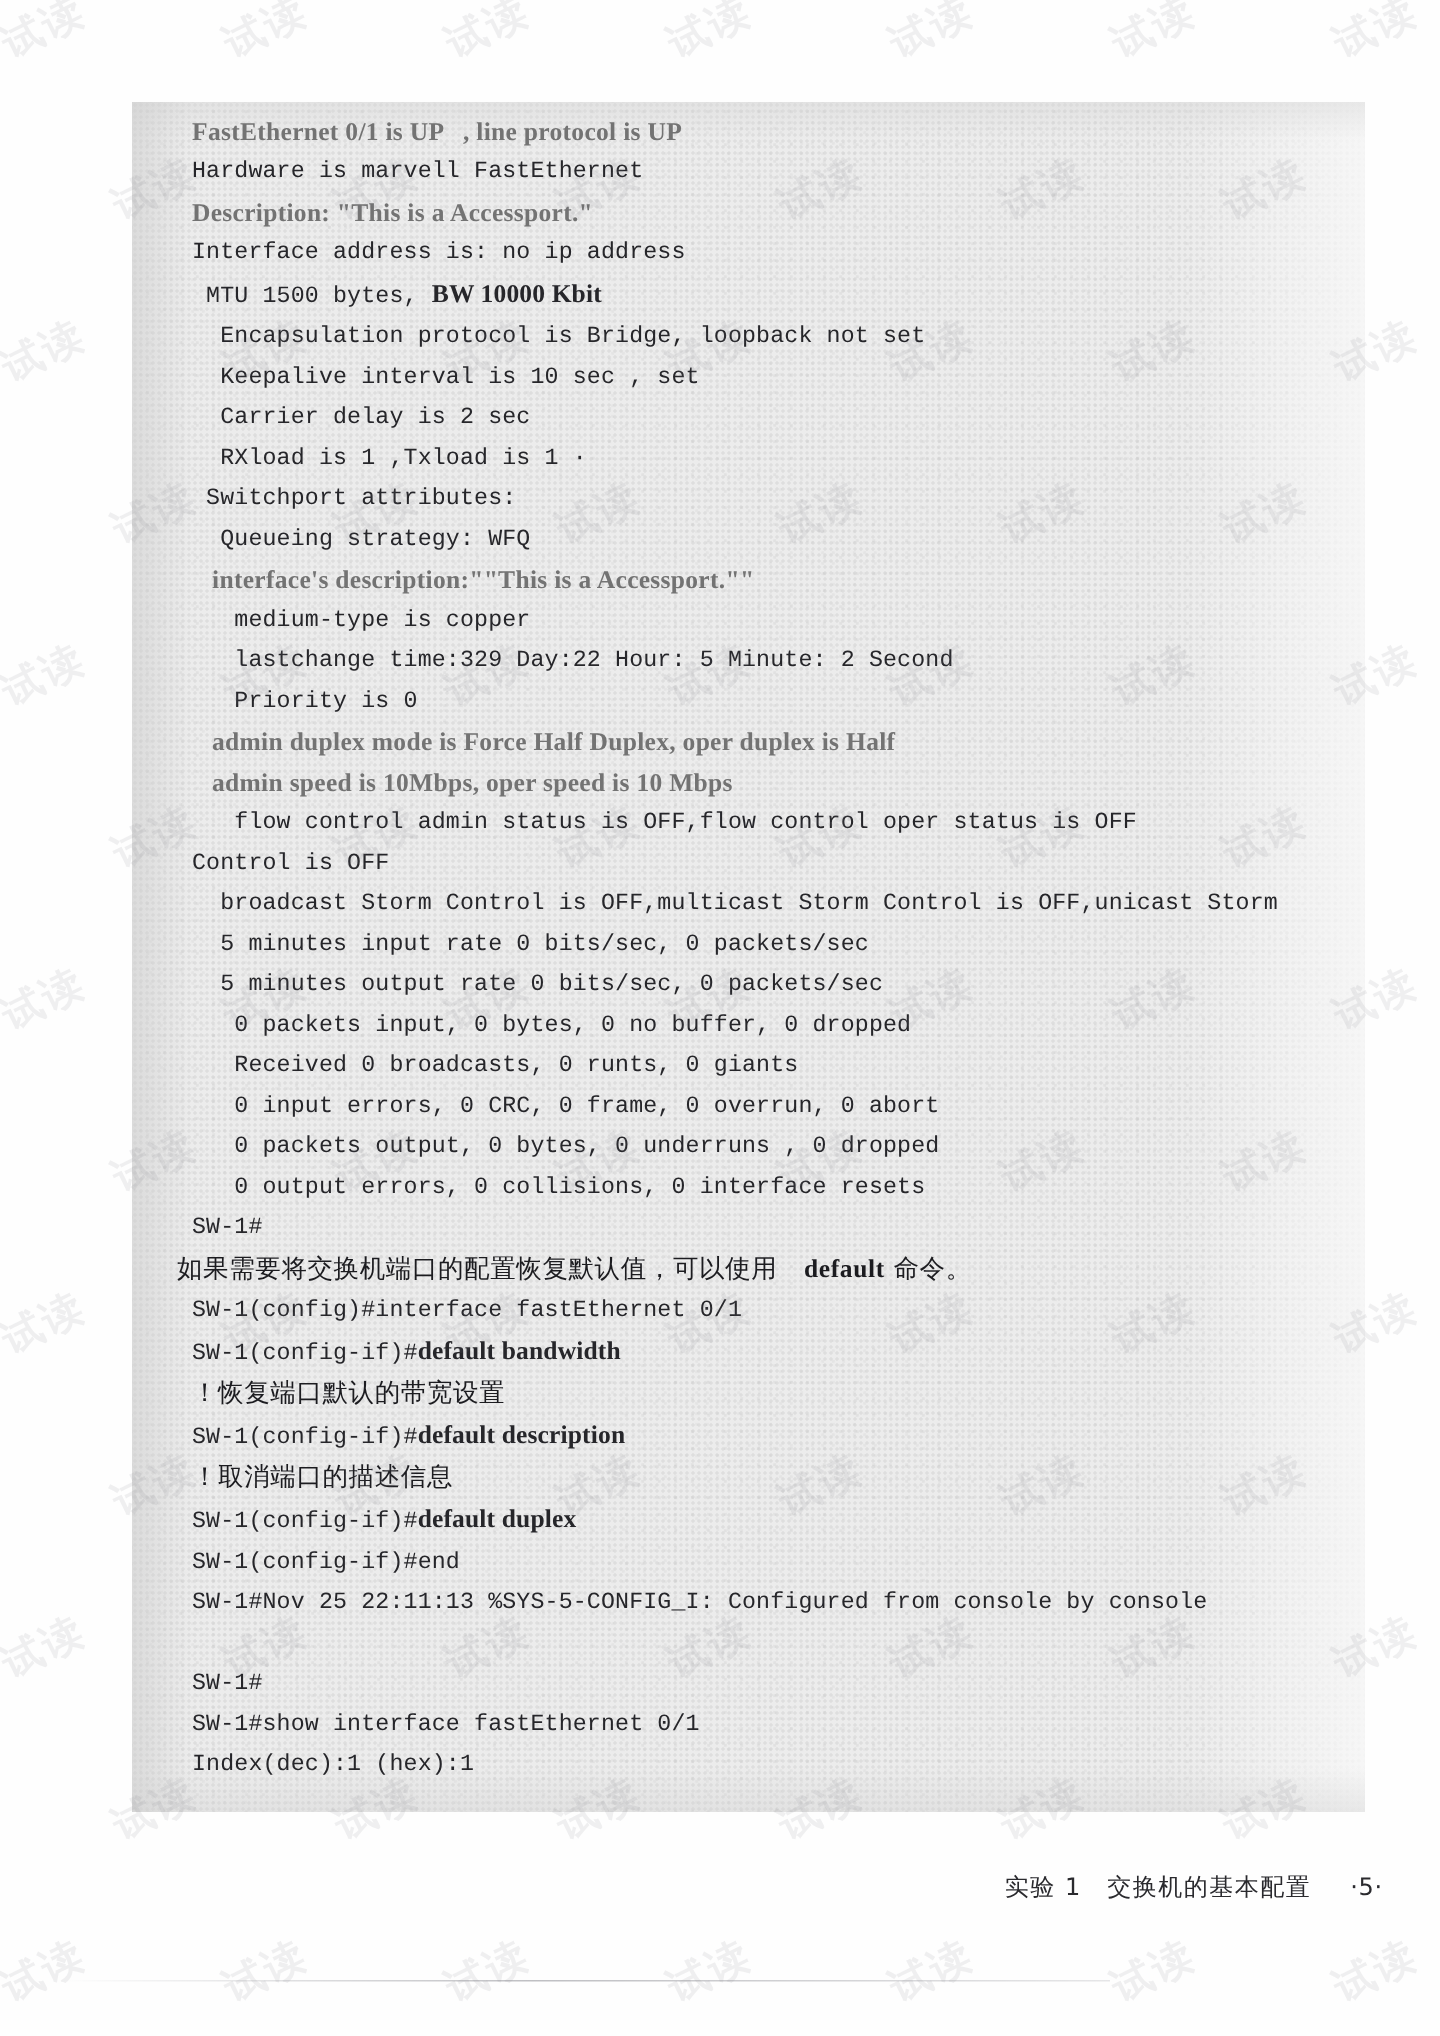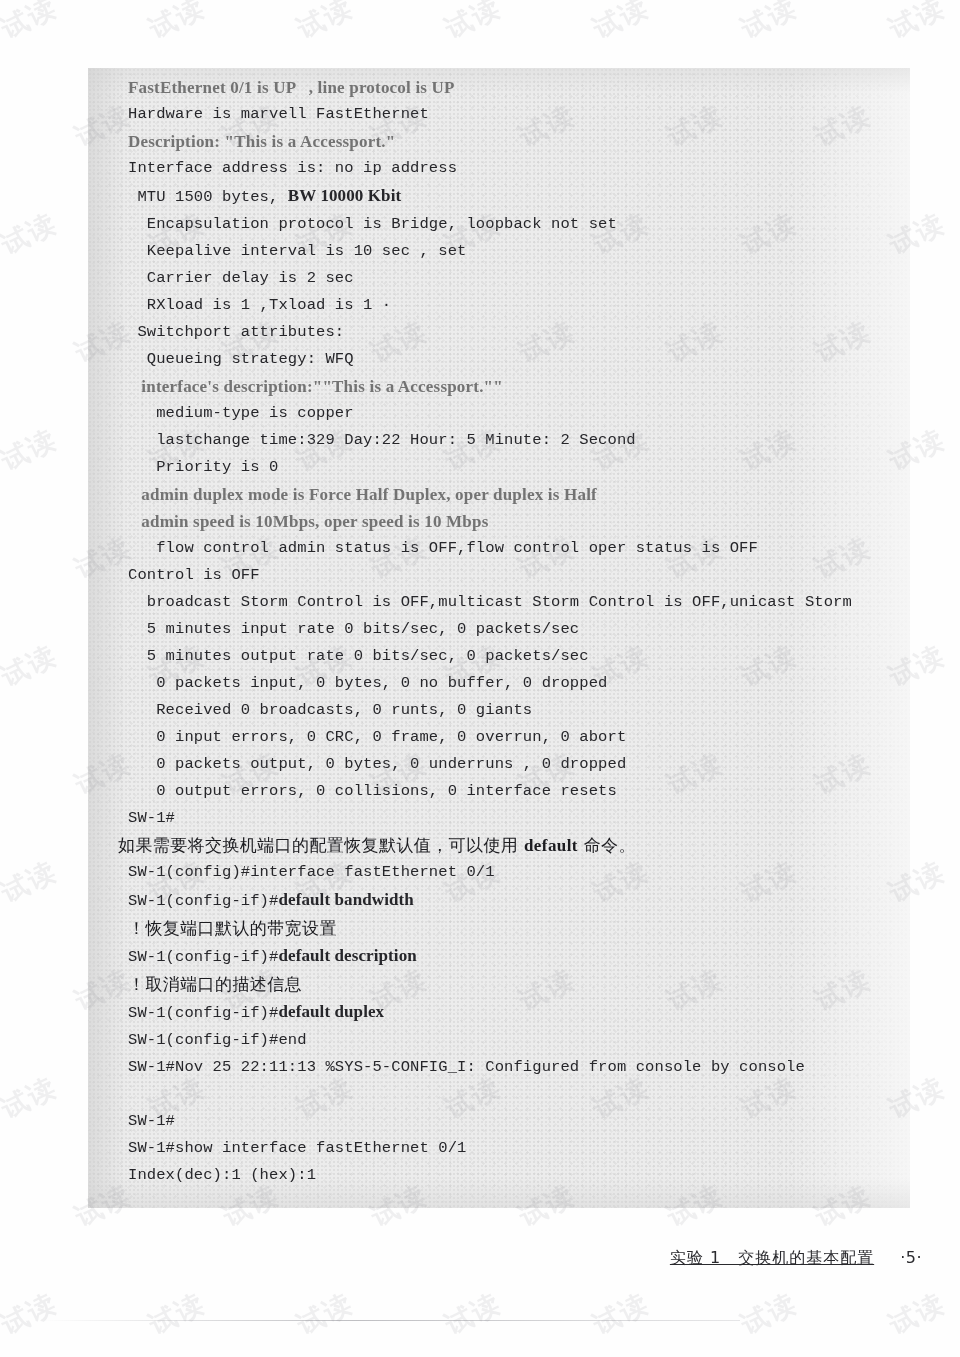--- a/index.html
+++ b/index.html
@@ -92,20 +92,21 @@
   }
   .ln.cn {
     font-family: "DejaVu Sans", sans-serif;
     font-size: 17px;
     color: #1c1c20;
     letter-spacing: .4px;
   }
   .ln.cn b {
     font-family: "Liberation Serif", serif;
     font-weight: 700;
+    margin-left: 12px;
   }
   .ln.mixed b {
     font-family: "Liberation Serif", serif;
     font-weight: 700;
     font-size: 17px;
   }
   .ln.blank { color: transparent; }
 
   
   #footer {
@@ -118,21 +119,20 @@
     justify-content: flex-end;
     align-items: baseline;
     padding-right: 38px;
     box-sizing: border-box;
   }
   #footer-title {
     font-family: "DejaVu Sans", sans-serif;
     font-size: 16px;
     color: #2a2a2e;
     letter-spacing: 1px;
-    text-decoration: underline;
   }
   #footer-page {
     font-family: "DejaVu Sans", sans-serif;
     font-size: 16px;
     color: #2a2a2e;
     margin-left: 26px;
     letter-spacing: .5px;
   }
   #footer-rule {
     position: absolute;

